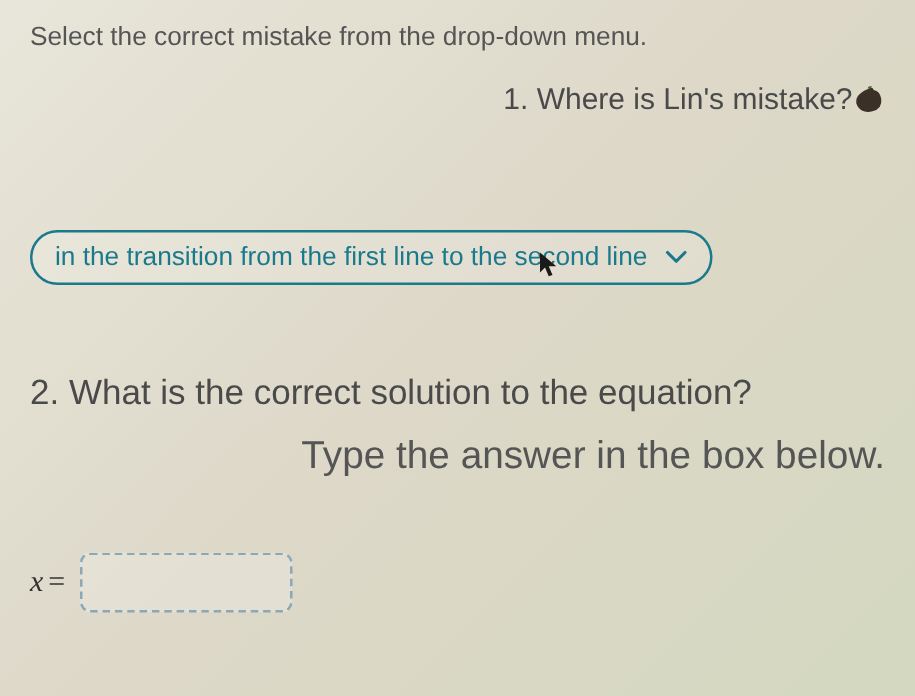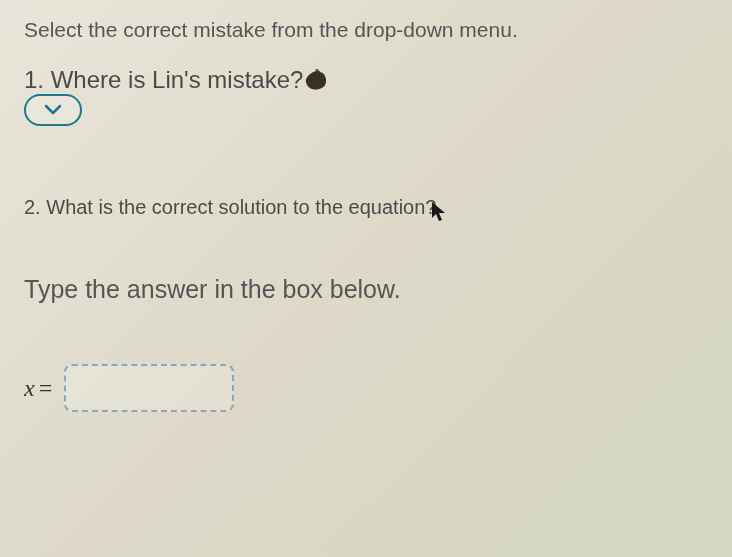--- a/index.html
+++ b/index.html
@@ -18,22 +18,23 @@
       overflow: hidden;
     }
     .instruction {
       font-size: 21px;
       color: #555;
       margin-bottom: 24px;
       font-weight: 400;
     }
     .question-row {
       display: flex;
-      justify-content: flex-start;
+      justify-content: flex-end;
       align-items: center;
+      margin-bottom: 90px;
     }
     .question {
       font-size: 24px;
       color: #4a4a4a;
       font-weight: 400;
     }
     .pepper-icon {
       width: 26px;
       height: 22px;
     }
@@ -52,30 +53,31 @@
       font-size: 21px;
       color: #1a7a8c;
       white-space: nowrap;
     }
     .chevron {
       width: 18px;
       height: 12px;
       flex-shrink: 0;
     }
     .question2 {
-      font-size: 20px;
+      font-size: 28px;
       color: #4a4a4a;
-      margin-bottom: 56px;
+      margin-bottom: 16px;
       font-weight: 400;
     }
     .type-instruction {
-      font-size: 25px;
+      font-size: 31px;
       color: #555;
       margin-bottom: 60px;
       font-weight: 400;
+      text-align: right;
     }
     .answer-row {
       display: flex;
       align-items: center;
       gap: 12px;
     }
     .x-equals {
       font-size: 24px;
       font-style: italic;
       font-family: 'Times New Roman', serif;
@@ -116,20 +118,21 @@
     <span>1.</span>
     <span>Where is Lin's mistake?</span>
   </div>
   <svg class="pepper-icon" viewBox="0 0 26 22">
     <path d="M 13 2 Q 16 0 17 3 Q 22 4 23 10 Q 24 18 16 20 Q 8 22 4 16 Q 1 10 6 6 Q 9 3 13 2 Z" fill="#3a3028"></path>
     <path d="M 13 2 Q 14 0 15 1" stroke="#4a6a2a" stroke-width="2" fill="none"></path>
   </svg>
 </div>
 
 <div class="dropdown">
+  <span class="dropdown-text">in the transition from the first line to the second line</span>
   <svg class="chevron" viewBox="0 0 18 12">
     <path d="M 2 2 L 9 9 L 16 2" stroke="#1a7a8c" stroke-width="2.5" fill="none" stroke-linecap="round" stroke-linejoin="round"></path>
   </svg>
 </div>
 
 <svg class="cursor-arrow" viewBox="0 0 18 24">
   <path d="M 2 2 L 2 18 L 6 14 L 9 21 L 12 20 L 9 13 L 15 13 Z" fill="#1a1a1a"></path>
 </svg>
 
 <div class="question2">

